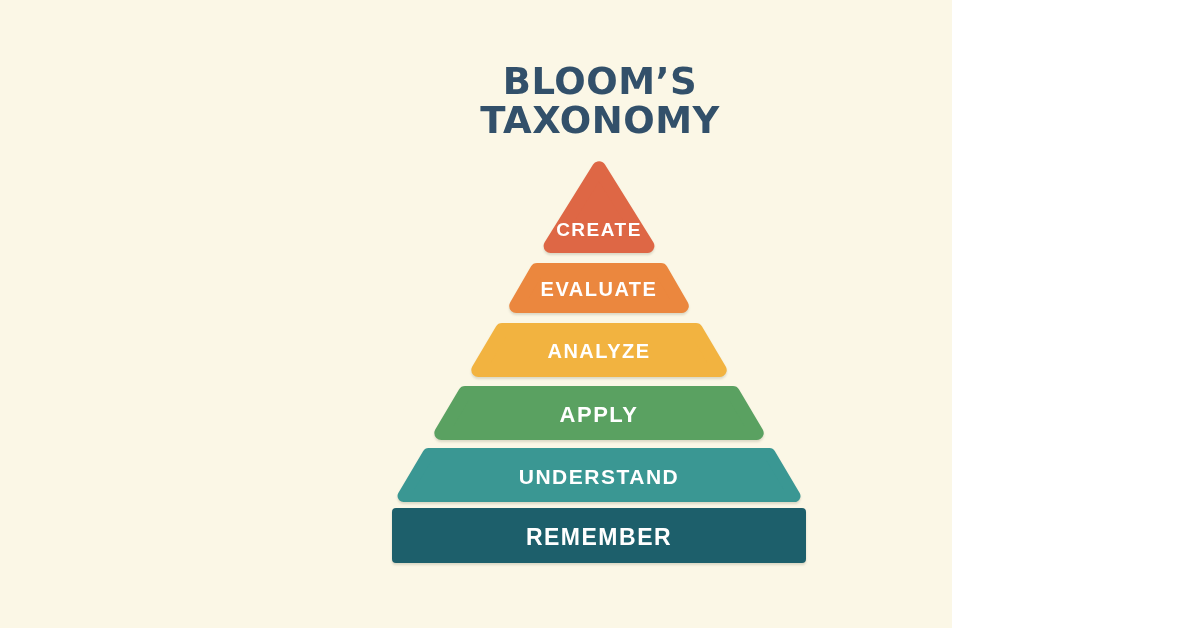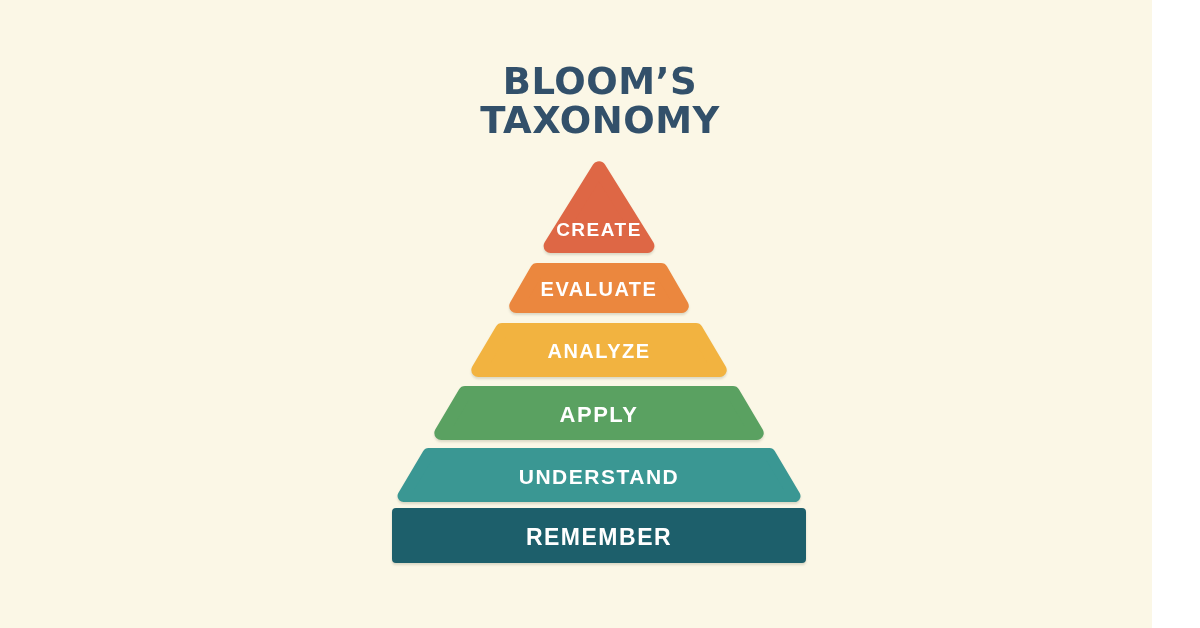--- a/index.html
+++ b/index.html
@@ -1,19 +1,19 @@
 <!DOCTYPE html>
 <html><head>
 <meta charset="utf-8">
 <style>
   html, body { margin: 0; padding: 0; }
   body { width: 1200px; height: 628px; font-family: "Liberation Sans", sans-serif; }
   .stage {
     position: relative;
-    width: 1152px;
+    width: 952px;
     height: 628px;
     overflow: hidden;
   }
   svg.pyramid-svg { position: absolute; inset: 0; display: block; }
   .title-text {
     font-family: "DejaVu Sans", "Liberation Sans", sans-serif;
     font-weight: bold;
     font-size: 37px;
     letter-spacing: 0.5px;
     text-anchor: middle;

